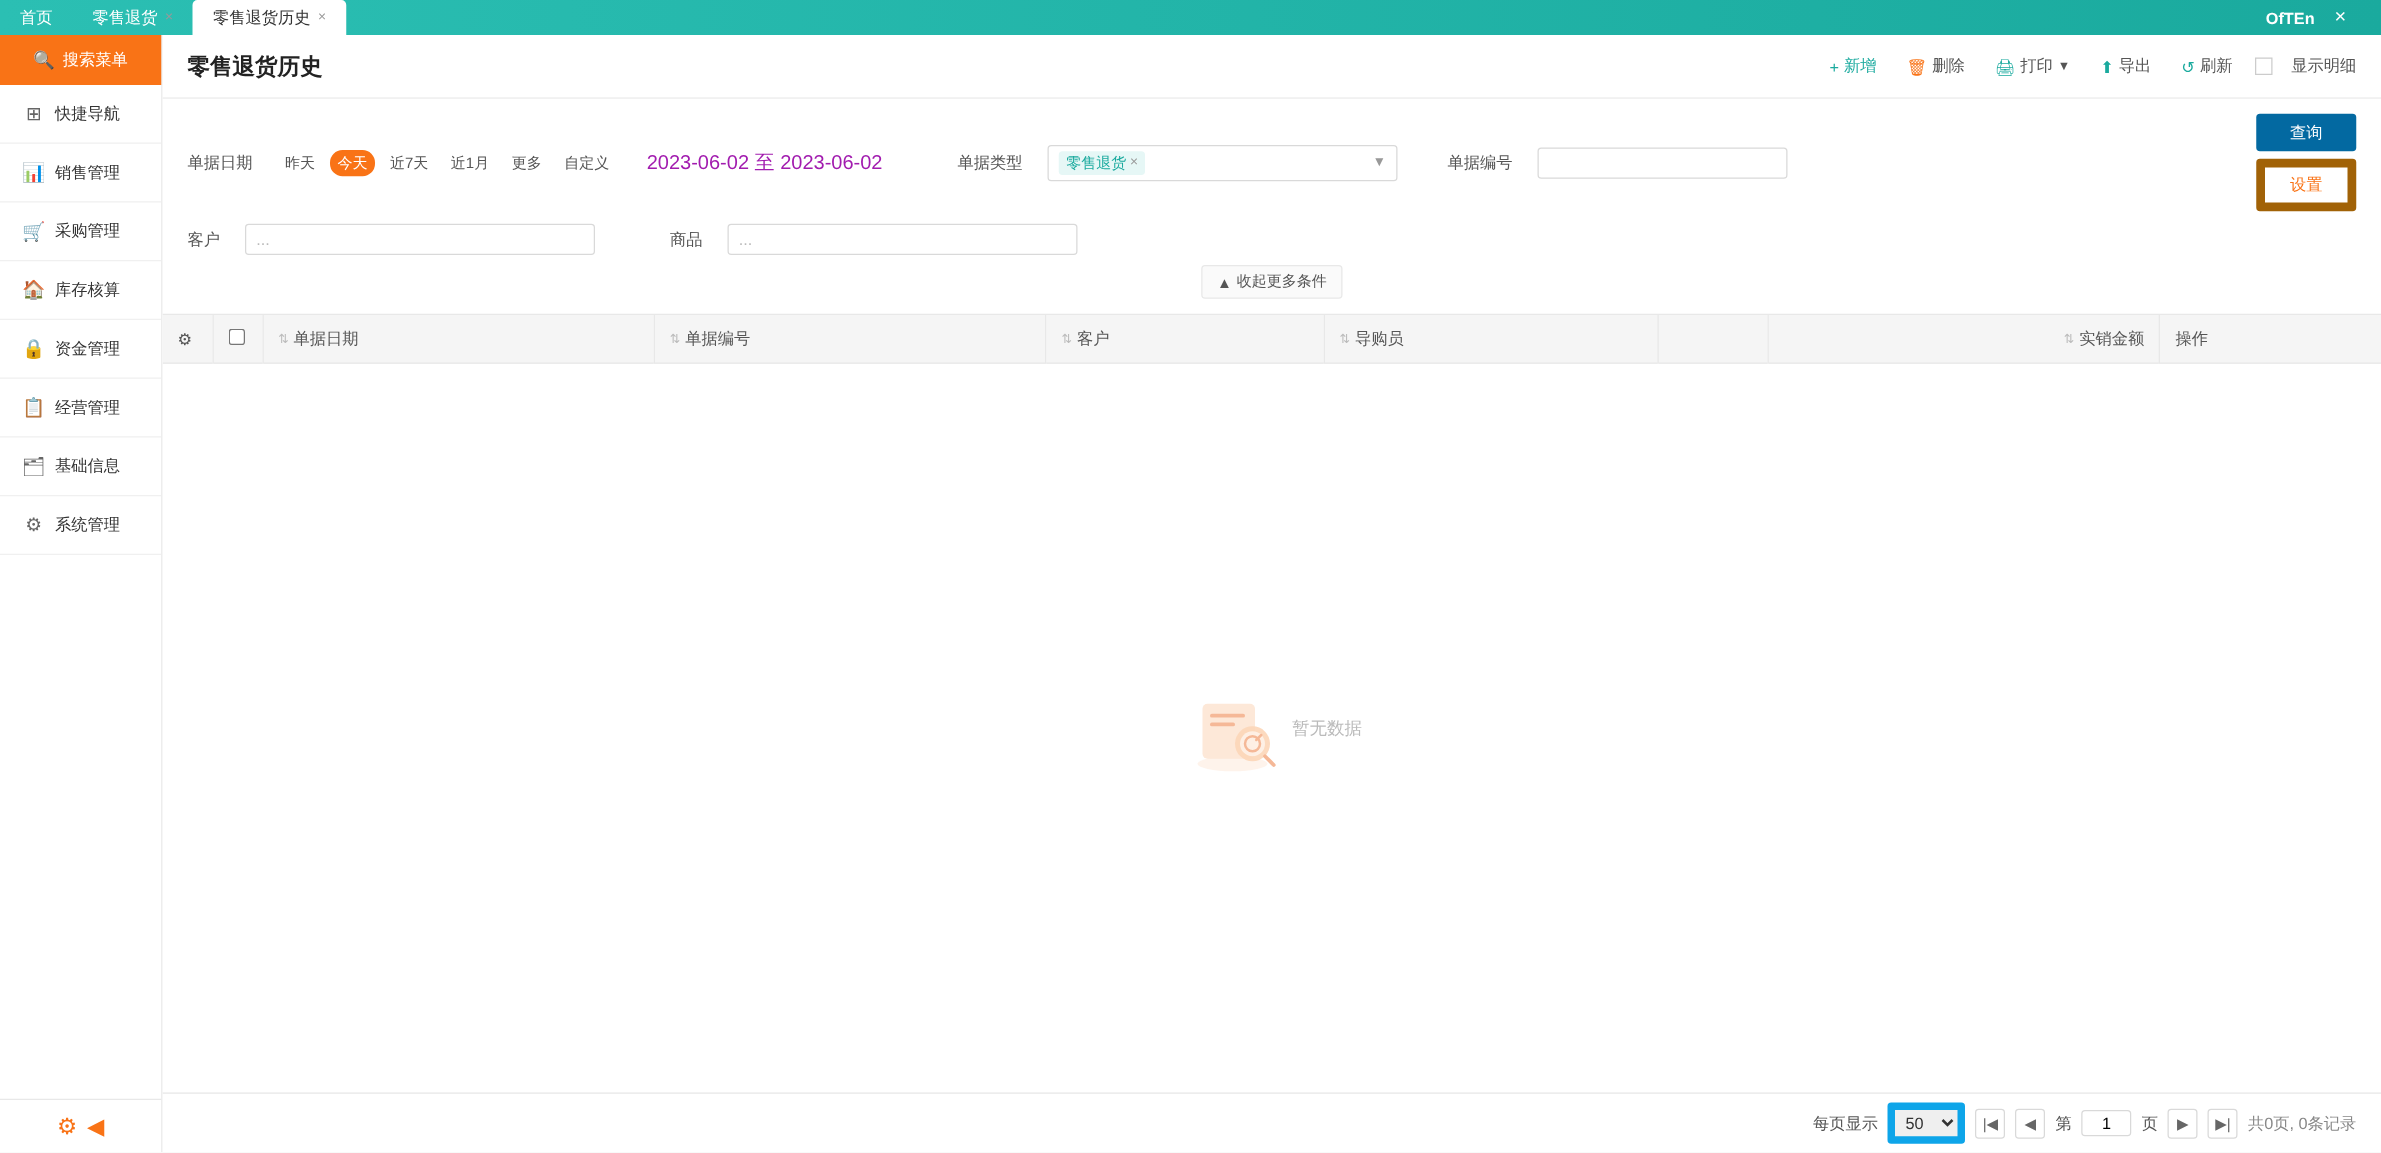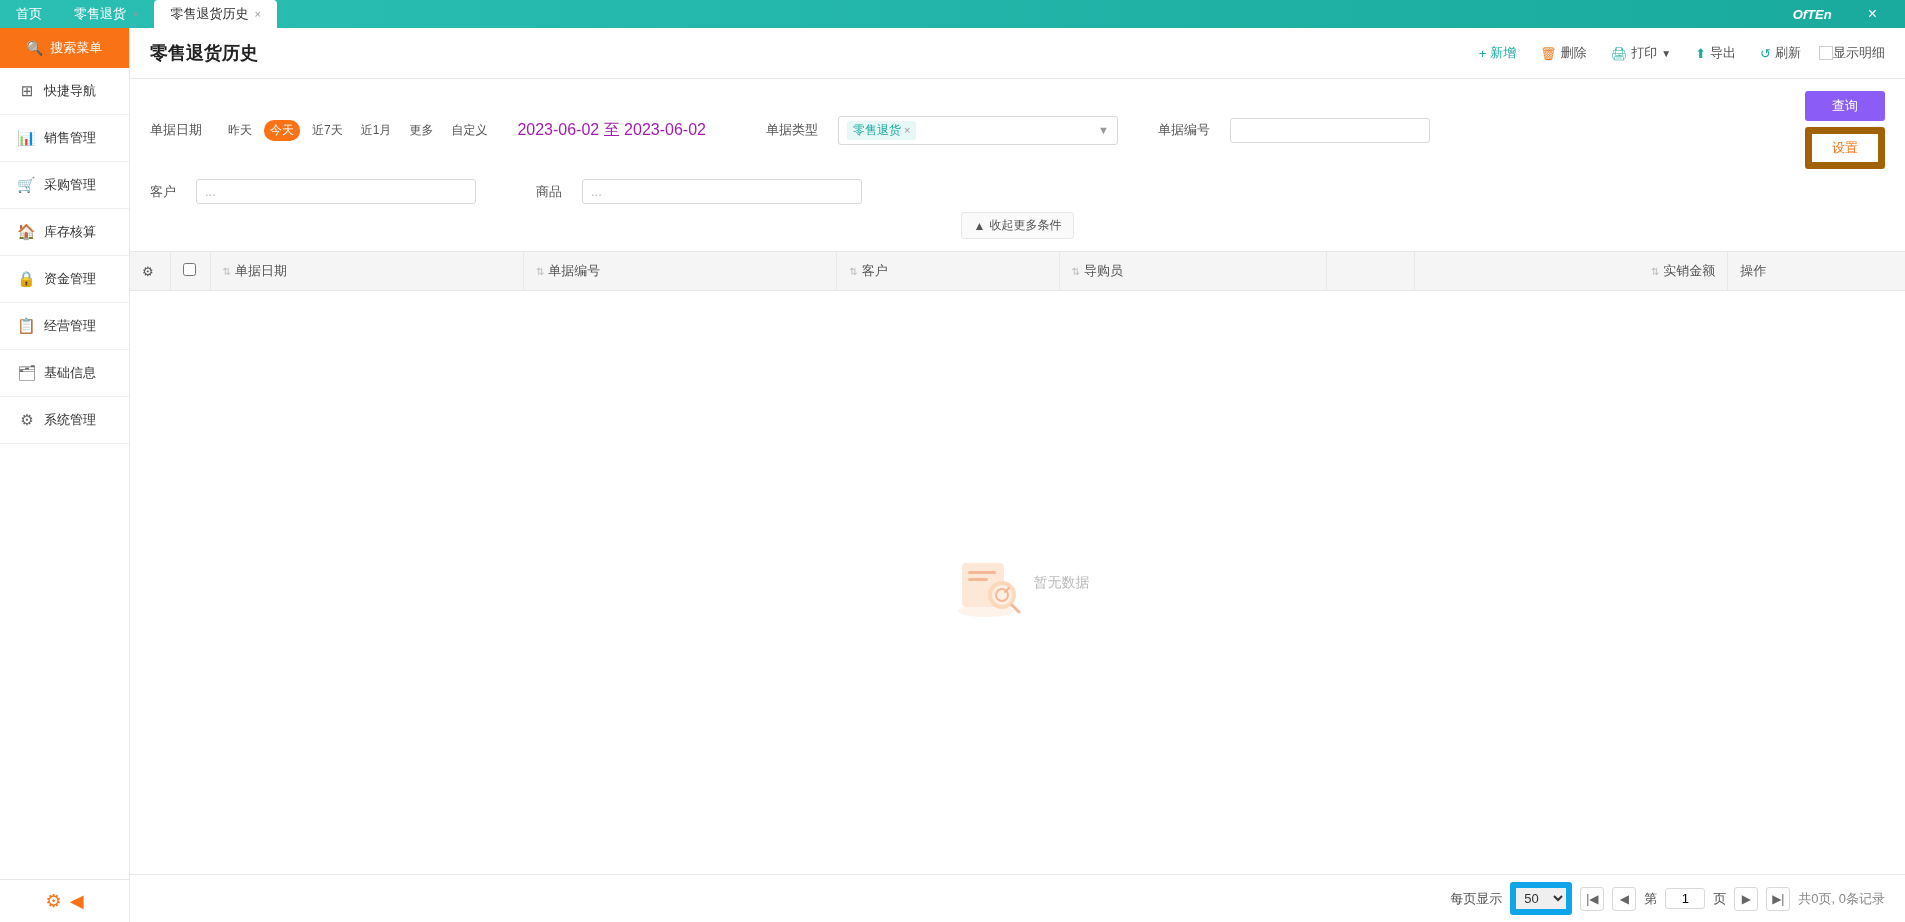--- a/index.html
+++ b/index.html
@@ -149,21 +149,21 @@
       font-size: 13px;
       color: #555;
       cursor: pointer;
       padding: 4px 6px;
       border-radius: 3px;
     }
     .action-btn.new { color: #1aaa9e; }
     .show-detail-label {
       display: flex;
       align-items: center;
-      gap: 0;
+      gap: 15px;
       font-size: 13px;
       color: #555;
       cursor: pointer;
     }
     .checkbox-show {
       width: 14px;
       height: 14px;
       border: 1px solid #ccc;
       display: inline-block;
       background: #fff;
@@ -263,21 +263,21 @@
       display: flex;
       align-items: center;
       gap: 20px;
       margin-bottom: 4px;
     }
     .filter-dots {
       font-size: 13px;
       color: #bbb;
     }
     .btn-query {
-      background: #8b5cf6;
+      background: #0369a1;
       color: #fff;
       border: none;
       padding: 6px 20px;
       border-radius: 3px;
       font-size: 13px;
       cursor: pointer;
     }
     .btn-set {
       background: #fff;
       color: #f97316;
@@ -396,21 +396,21 @@
     <div class="tab">
       <span>零售退货</span>
       <span class="close-x">×</span>
     </div>
     <div class="tab active">
       <span>零售退货历史</span>
       <span class="close-x">×</span>
     </div>
   </div>
   <div class="top-bar-right">
-    <span style="margin-right:24px; font-style:italic; font-weight:bold; color:#fff;">OfTEn</span>
+    <span style="margin-right:4px; font-weight:bold; color:#fff;">OfTEn</span>
     <span class="window-close">×</span>
   </div>
 </div>
 
 <div class="main-layout">
 
   <div class="sidebar">
     <div class="sidebar-search">
       <span style="font-size:14px;">🔍</span>
       <span>搜索菜单</span>

